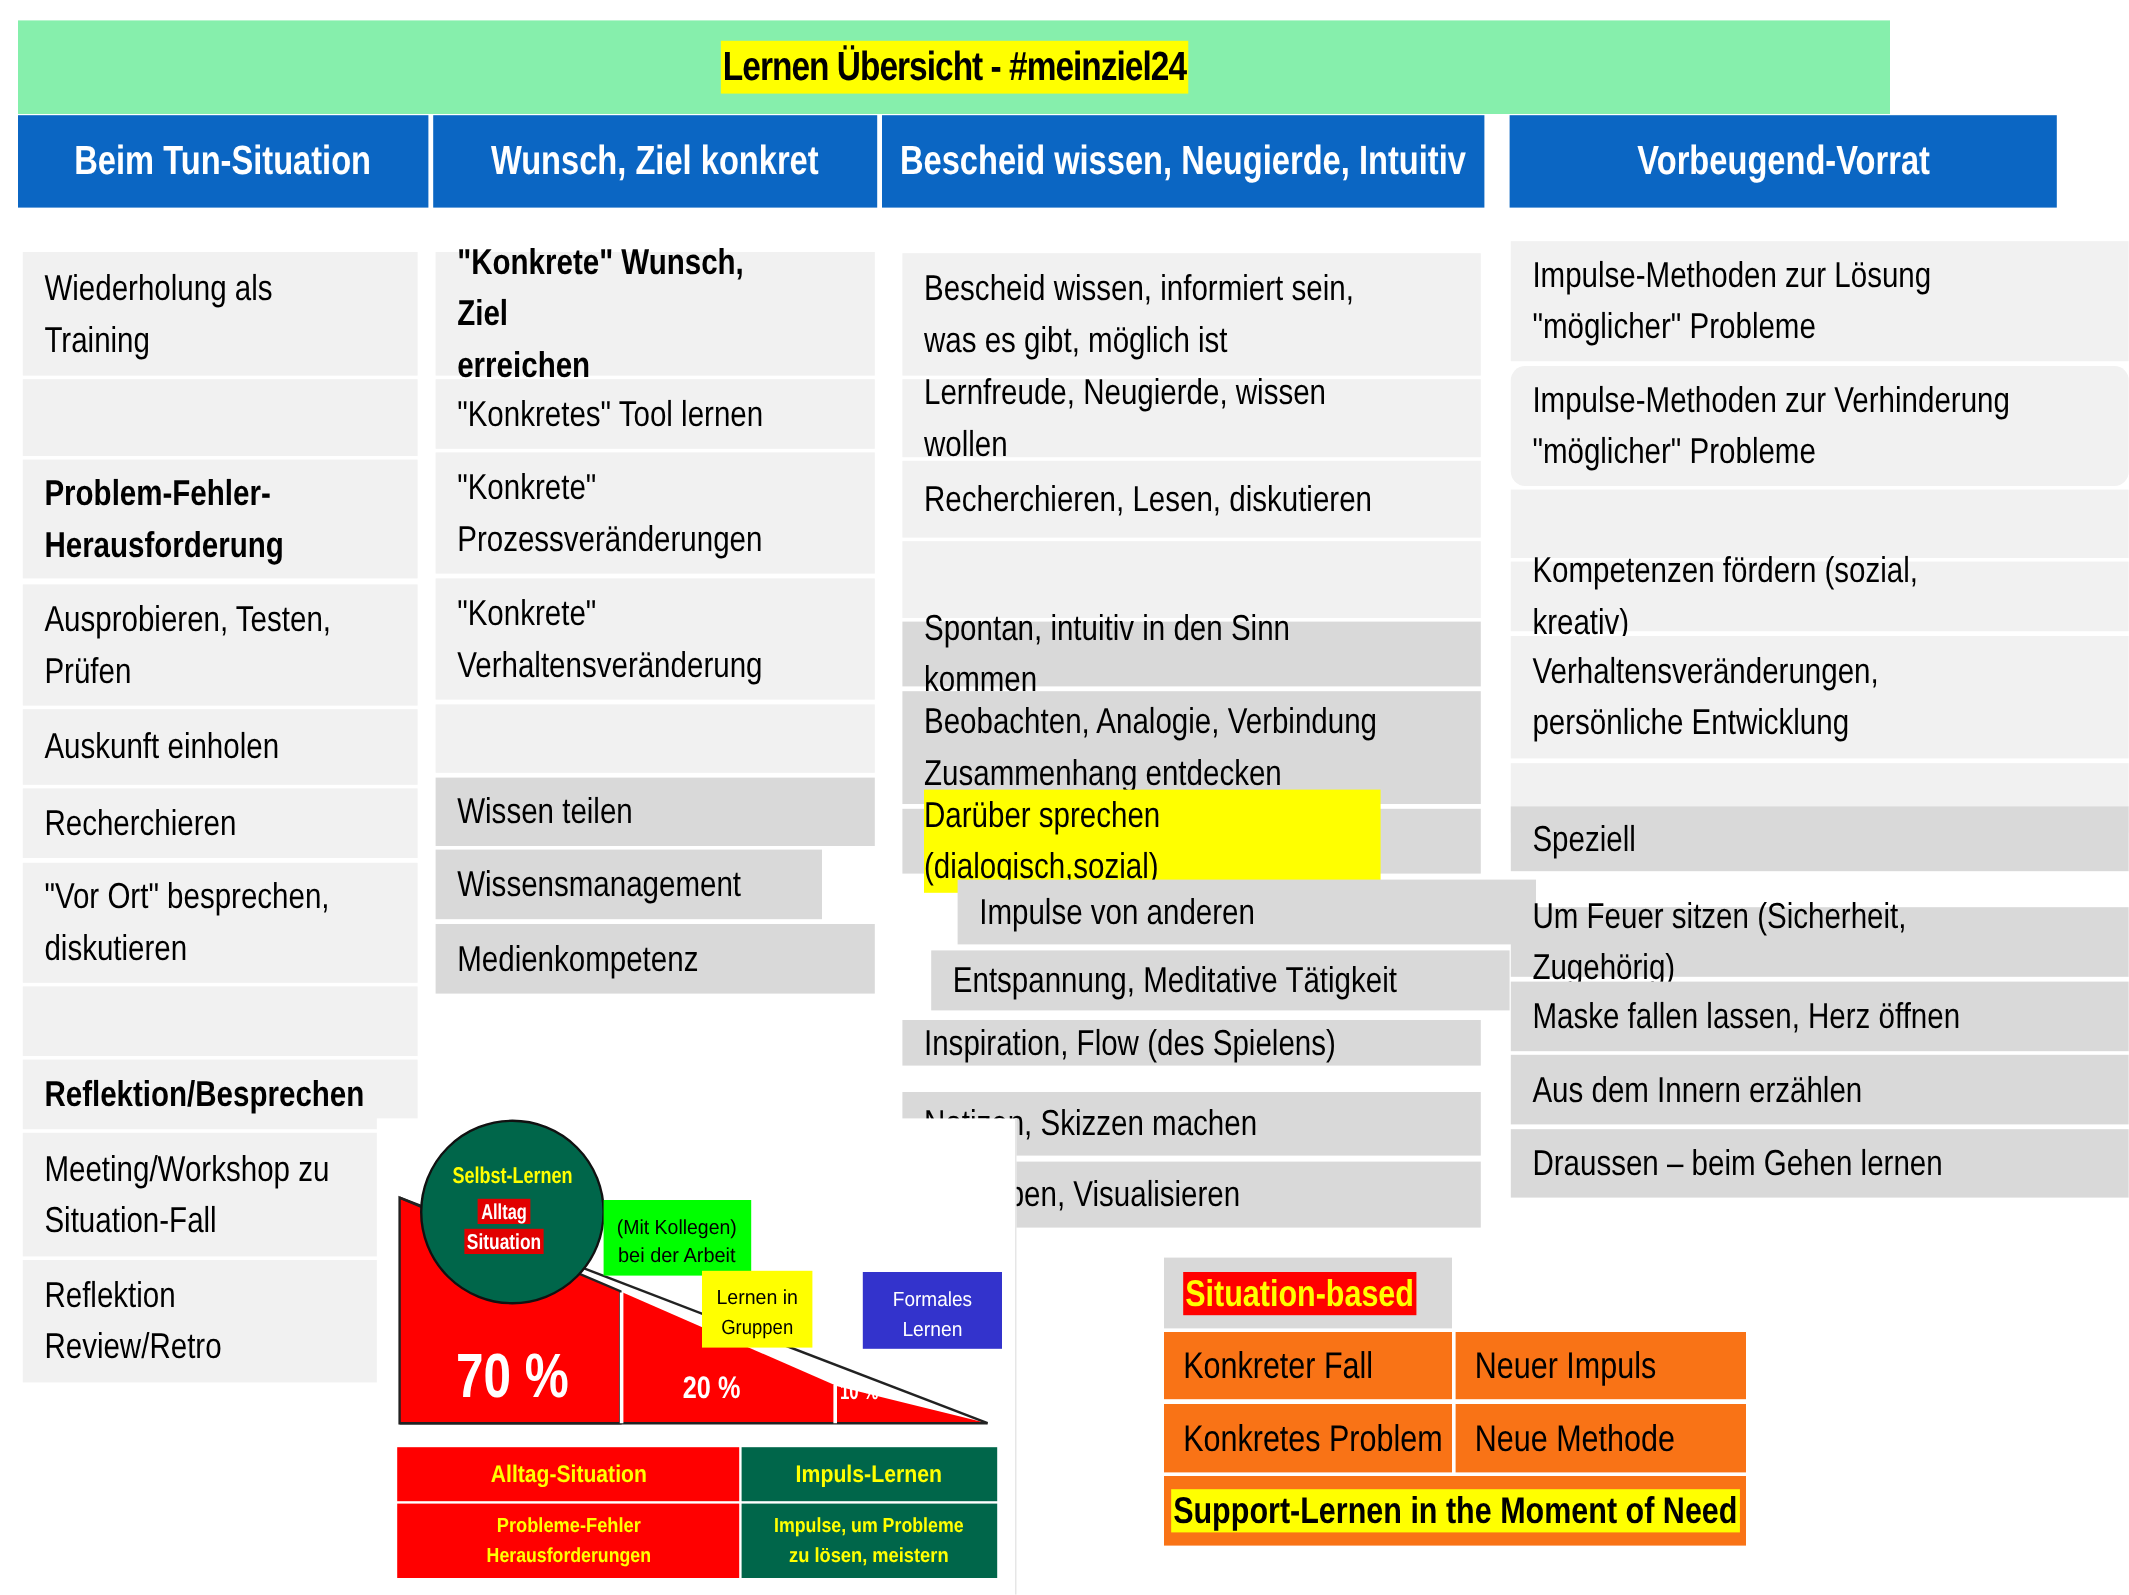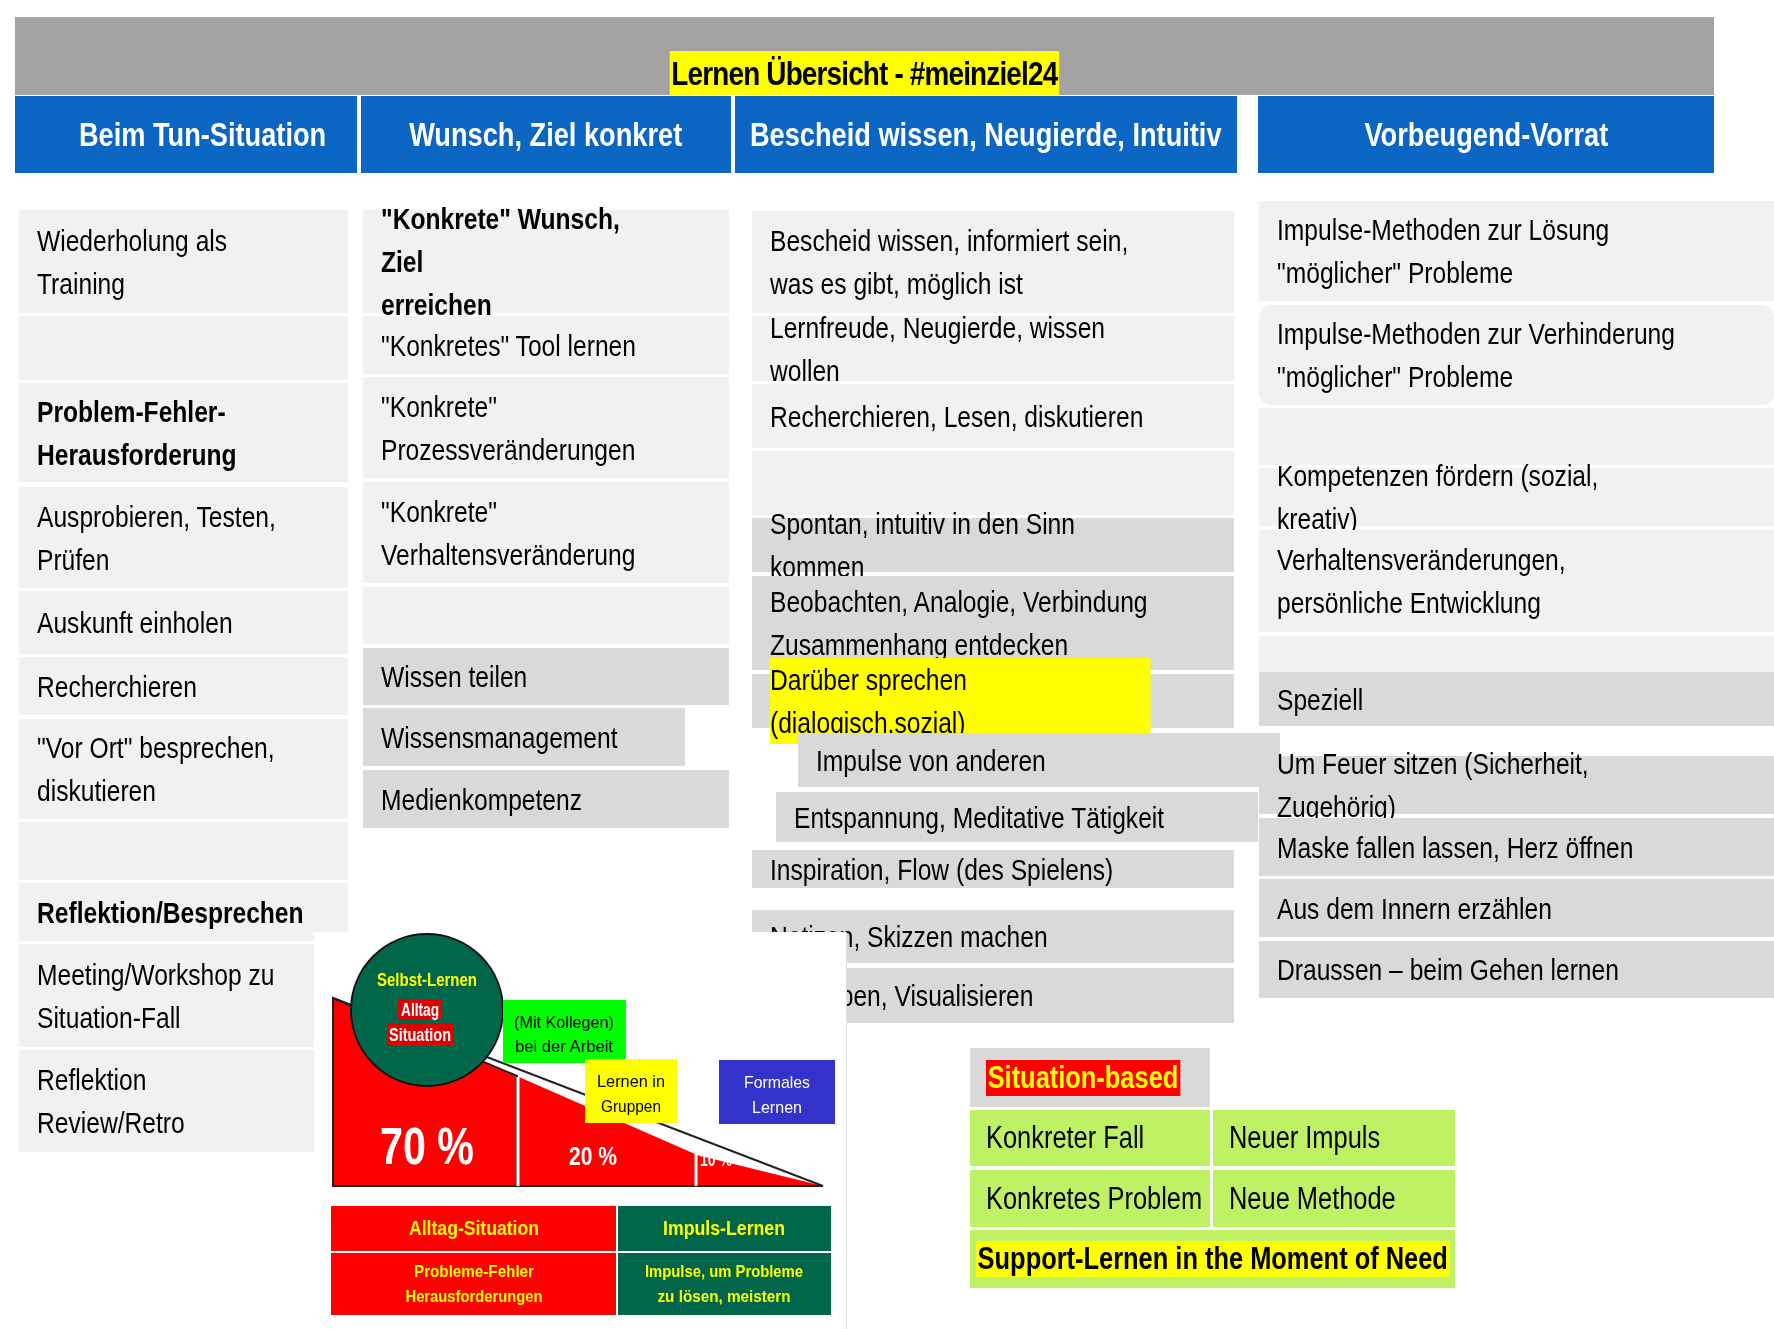--- a/index.html
+++ b/index.html
@@ -1,53 +1,53 @@
 <!DOCTYPE html>
 <html><head>
 <meta charset="utf-8">
 <style>
   * { box-sizing: border-box; margin: 0; padding: 0; }
   html, body { width: 1774px; height: 1329px; background: #ffffff; overflow: hidden; }
   body { position: relative; font-family: "Liberation Sans", "DejaVu Sans", sans-serif; color: #000; }
   .abs { position: absolute; }
 
-  .title-band { left: 15px; top: 17px; width: 1699px; height: 78px; background: #a3a3a3; display: flex; align-items: flex-end; justify-content: center; }
+  .title-band { left: 15px; top: 17px; width: 1560px; height: 78px; background: #86efac; display: flex; align-items: center; justify-content: center; }
   .title-text { background: #ffff00; font-weight: bold; font-size: 34px; letter-spacing: -1px; padding: 2px 2px; line-height: 40px; transform: scaleX(0.82); display: inline-block; }
 
   .hdr { top: 96px; height: 77px; background: #0b66c3; color: #fff; display: flex; align-items: center; justify-content: center; font-size: 34px; font-weight: bold; }
   .hdr span { display: inline-block; transform: scaleX(0.8); white-space: nowrap; }
 
   .card { position: absolute; background: #f1f1f1; display: flex; align-items: center; padding-left: 18px; font-size: 30px; line-height: 43px; }
   .card.dark { background: #d9d9d9; }
   .card .txt { display: inline-block; transform: scaleX(0.82); transform-origin: left center; white-space: pre-line; }
   .card .txt.b { font-weight: bold; }
   .hl-yellow { background: #ffff00; }
 
   
   .inset { left: 314px; top: 932px; width: 533px; height: 397px; background: #fff; border-right: 1px solid #e0e0e0; }
   .inset svg { width: 533px; height: 397px; display: block; }
 
   
   .legend { left: 970px; top: 1048px; width: 485px; height: 240px; }
   .lg-cell { position: absolute; display: flex; align-items: center; padding-left: 16px; font-size: 31px; }
   .lg-cell .txt { display: inline-block; transform: scaleX(0.82); transform-origin: left center; white-space: nowrap; }
   .lg-hdr { background: #d9d9d9; }
-  .lg-body { background: #bef264; }
+  .lg-body { background: #f97316; }
   .badge-red { background: #ff0000; color: #ffff00; padding: 0 2px; font-weight: bold; }
   .badge-green { background: #007a00; color: #ffff00; padding: 0 2px; font-weight: bold; }
   .badge-yel { background: #ffff00; color: #000; padding: 0 2px; font-weight: bold; }
 </style>
 </head>
 <body>
 
 <div class="abs title-band">
   <span class="title-text">Lernen Übersicht - #meinziel24</span>
 </div>
 
-<div class="abs hdr" style="left:15px;width:342px;justify-content:flex-end;">
+<div class="abs hdr" style="left:15px;width:342px;">
     <span>Beim Tun-Situation</span>
   </div>
 <div class="abs hdr" style="left:361px;width:370px;">
     <span>Wunsch, Ziel konkret</span>
   </div>
 <div class="abs hdr" style="left:735px;width:502px;">
     <span>Bescheid wissen, Neugierde, Intuitiv</span>
   </div>
 <div class="abs hdr" style="left:1258px;width:456px;">
     <span>Vorbeugend-Vorrat</span>

